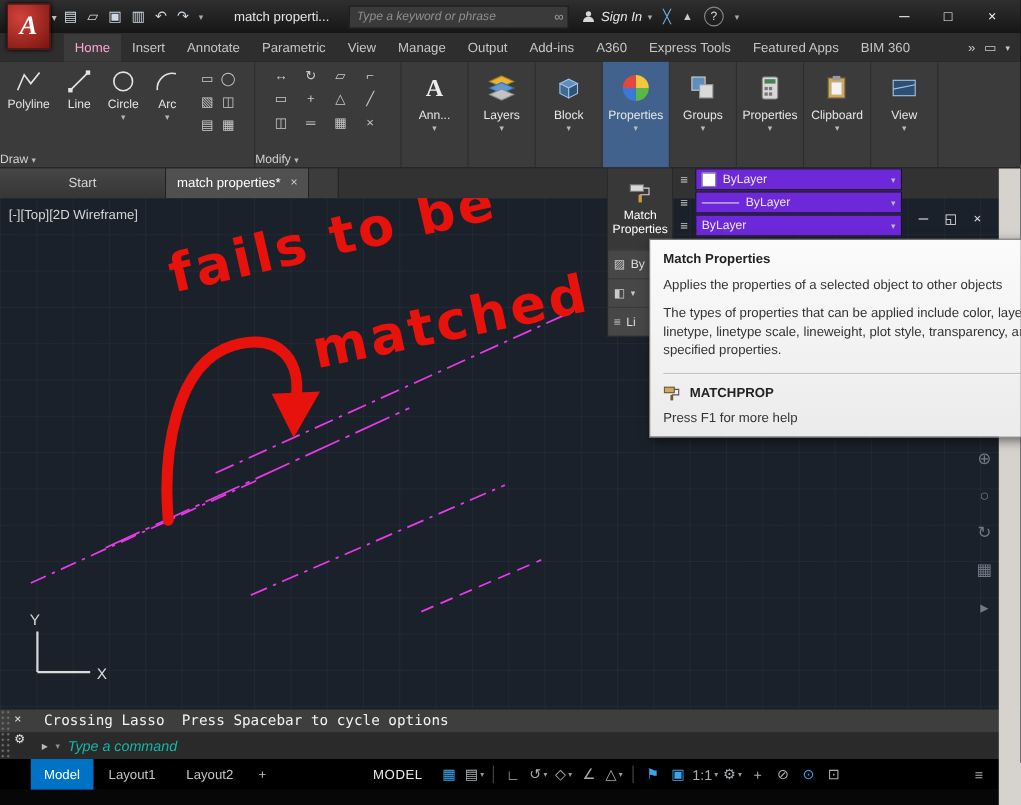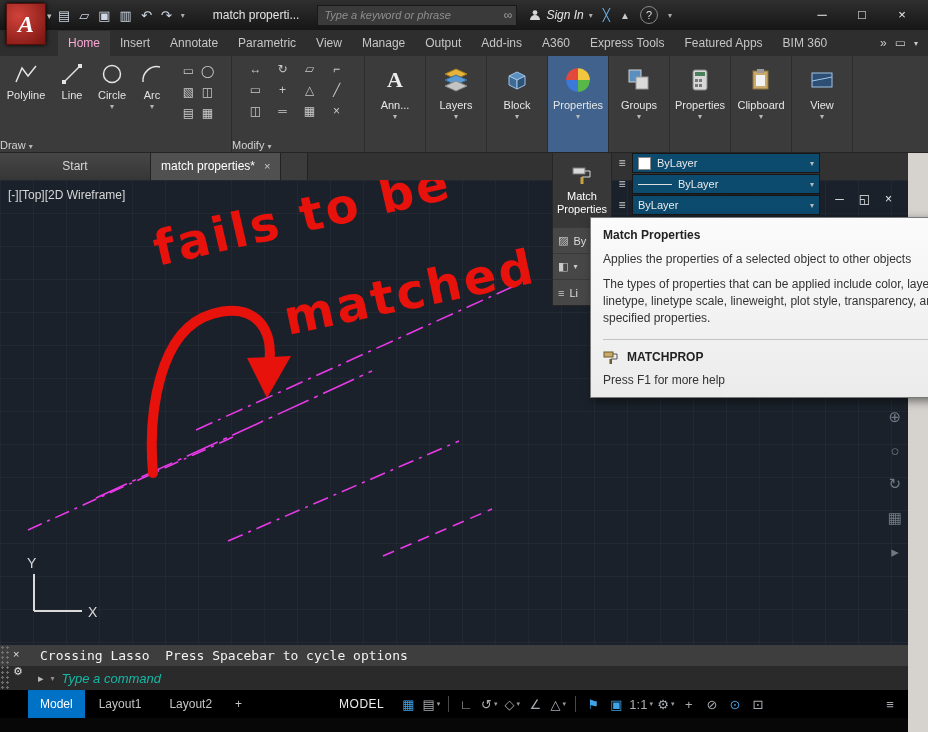--- a/index.html
+++ b/index.html
@@ -90,21 +90,21 @@
   .flyout{left:552px;top:152px;width:60px;z-index:5;background:#464646;border:1px solid #262626;box-sizing:border-box;}
   .matchbtn{height:74px;display:flex;flex-direction:column;align-items:center;justify-content:center;
             gap:3px;background:#383838;color:#fff;font-size:11px;text-align:center;line-height:1.15;}
   .flyrow{height:25px;display:flex;align-items:center;gap:5px;padding:0 5px;color:#ddd;
           font-size:11px;background:#474747;border-top:1px solid #3a3a3a;}
   .flyrow .g{font-size:11px;color:#c9c9c9;}
 
   .combos{left:612px;top:153px;width:208px;z-index:5;}
   .crow{display:flex;align-items:center;height:20px;margin-bottom:1px;}
   .crowicon{width:20px;text-align:center;color:#c9c9c9;font-size:12px;}
-  .cfield{flex:1;height:20px;background:#0c4a6e;border:1px solid #171717;display:flex;
+  .cfield{flex:1;height:20px;background:#6d28d9;border:1px solid #171717;display:flex;
           align-items:center;gap:6px;padding:0 5px;font-size:11px;color:#eaeaea;box-sizing:border-box;}
   .cfield .cdd{margin-left:auto;color:#b9b9b9;font-size:8px;}
   .swatch{width:11px;height:11px;background:#fff;border:1px solid #8a8a8a;}
   .ltline{width:34px;height:0;border-top:1px solid #dedede;}
 
   
   .tooltip{left:590px;top:217px;width:402px;z-index:6;background:linear-gradient(#fbfbfb,#ebebeb);
            border:1px solid #7a7a7a;box-shadow:3px 3px 9px rgba(0,0,0,.5);
            padding:10px 12px;color:#333;font-size:12px;box-sizing:border-box;}
   .tt-title{font-weight:bold;color:#222;margin-bottom:10px;}

